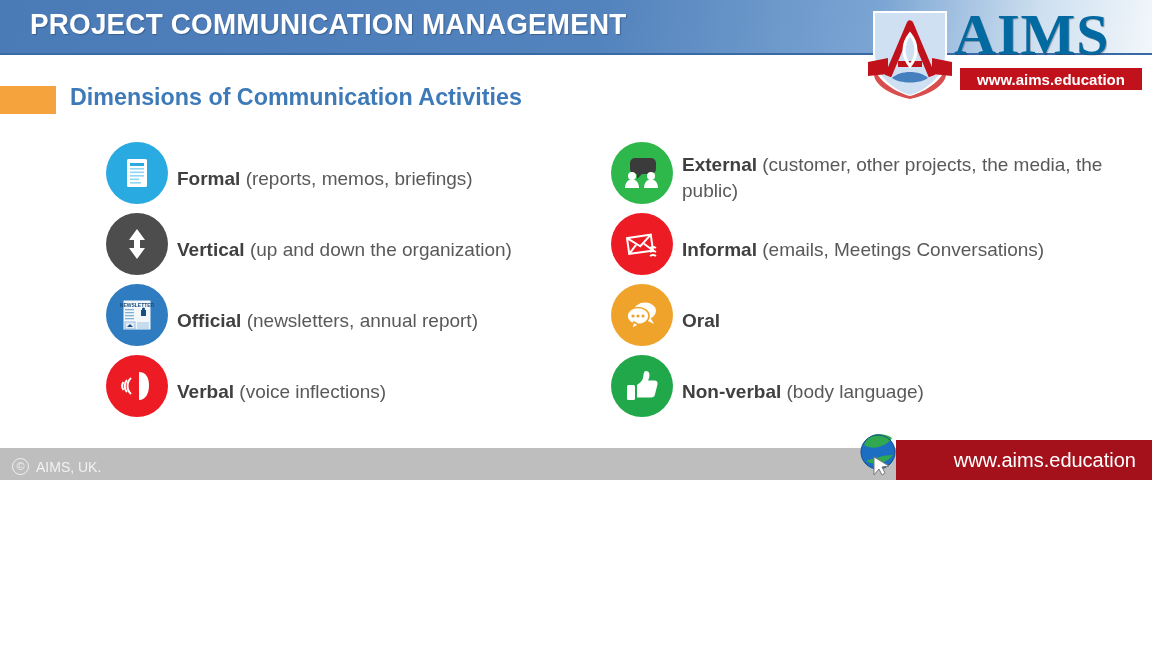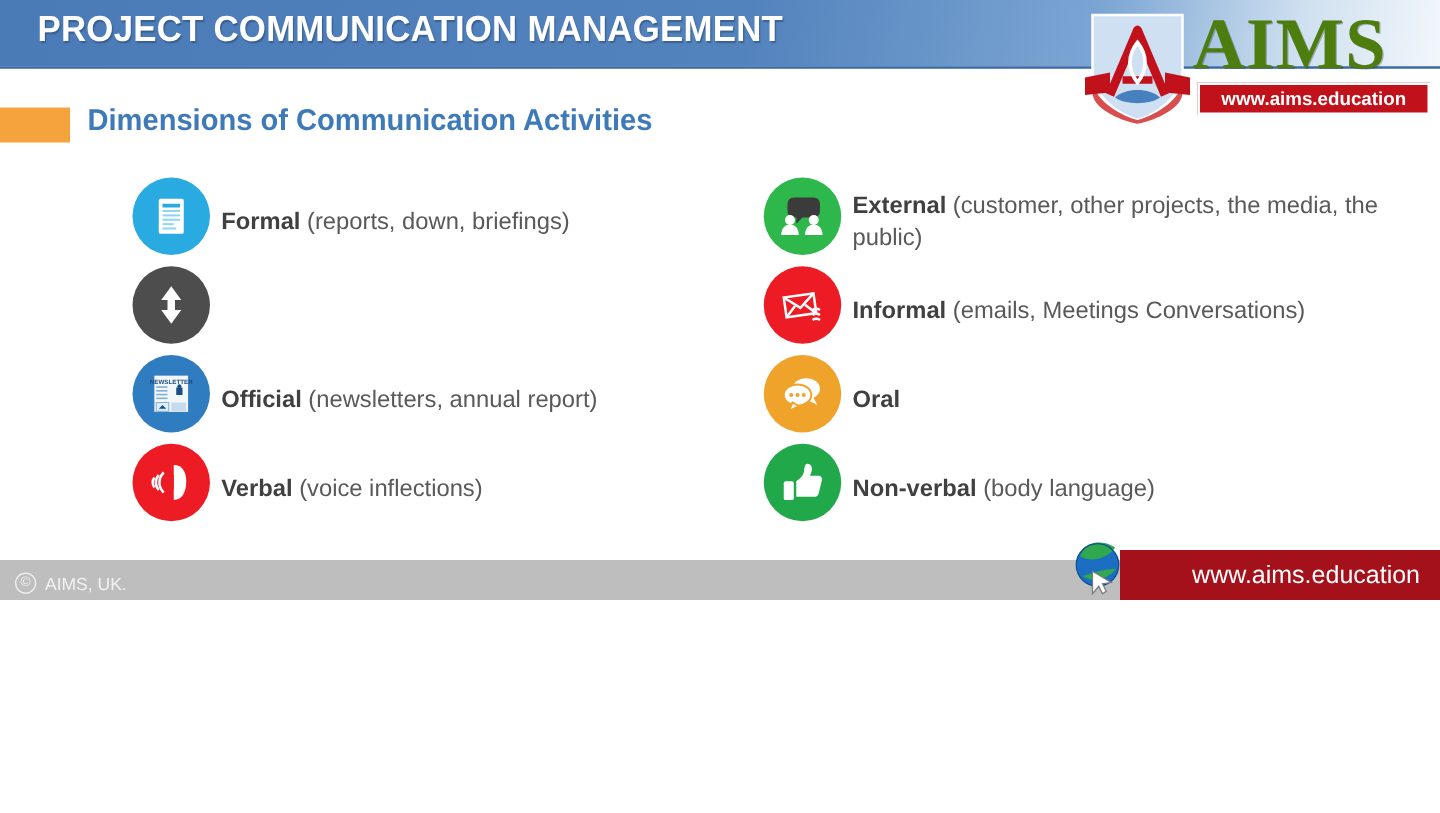--- a/index.html
+++ b/index.html
@@ -27,21 +27,21 @@
   }
 
   
   .logo-block {
     position: absolute; right: 4px; top: 2px; width: 290px; height: 100px;
   }
   .logo-crest { position: absolute; left: 4px; top: 2px; width: 96px; height: 96px; }
   .logo-word {
     position: absolute; left: 96px; top: 2px;
     font-family: "Liberation Serif", serif;
-    font-size: 58px; font-weight: bold; color: #4d7c0f;
+    font-size: 58px; font-weight: bold; color: #0369a1;
     letter-spacing: 1px; line-height: 62px;
     text-shadow: 1px 1px 0 rgba(0,0,0,0.25);
   }
   .logo-url-bar {
     position: absolute; left: 100px; top: 64px; width: 186px; height: 26px;
     background: #c1121c; border: 2px solid #ffffff;
     display: flex; align-items: center; justify-content: center;
   }
   .logo-url-bar span { color: #fff; font-size: 15px; font-weight: bold; }
 
@@ -145,31 +145,34 @@
             <rect x="12" y="9" width="14" height="3" fill="#29abe2"></rect>
             <rect x="12" y="14" width="14" height="1.6" fill="#8fd6f2"></rect>
             <rect x="12" y="17.5" width="14" height="1.6" fill="#8fd6f2"></rect>
             <rect x="12" y="21" width="14" height="1.6" fill="#8fd6f2"></rect>
             <rect x="12" y="24.5" width="9" height="1.6" fill="#8fd6f2"></rect>
             <rect x="12" y="28" width="11" height="1.6" fill="#8fd6f2"></rect>
           </svg>
         </div>
       </div>
       <div class="txt">
-        <b>Formal</b><span> (reports, down, briefings)</span>
+        <b>Formal</b><span> (reports, memos, briefings)</span>
       </div>
     </div>
 
     <div class="item">
       <div class="icon-wrap">
         <div class="circle" style="background:#4d4d4d">
           <svg width="36" height="36" viewBox="0 0 36 36">
             <path d="M18 3 L26 14 H21 V22 H26 L18 33 L10 22 H15 V14 H10 Z" fill="#fff"></path>
           </svg>
         </div>
+      </div>
+      <div class="txt">
+        <b>Vertical</b><span> (up and down the organization)</span>
       </div>
     </div>
 
     <div class="item">
       <div class="icon-wrap">
         <div class="circle" style="background:#2f7dc0">
           <svg width="42" height="42" viewBox="0 0 42 42">
             <rect x="7" y="6" width="28" height="30" fill="#f4f7fa" stroke="#2f7dc0" stroke-width="1"></rect>
             <text x="21" y="13" font-size="5" font-weight="bold" fill="#1a4e80" text-anchor="middle" font-family="Liberation Sans, sans-serif">NEWSLETTER</text>
             <rect x="9" y="15" width="9" height="1.3" fill="#7fb0d8"></rect>

